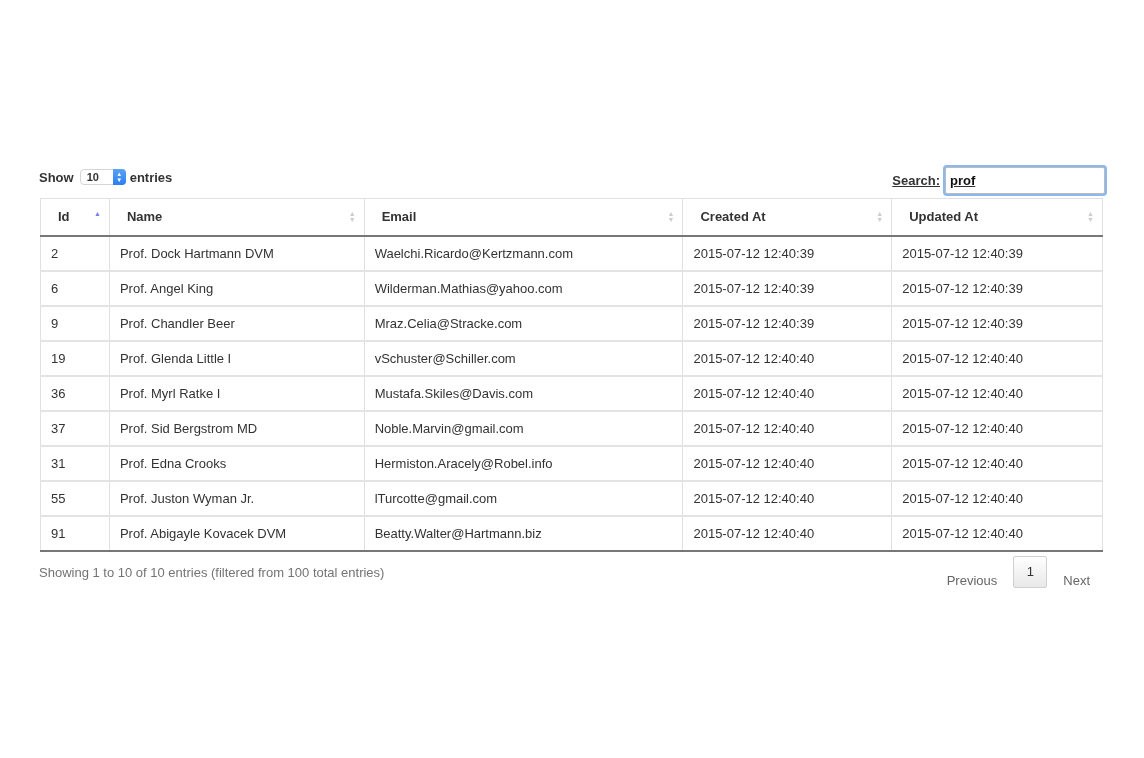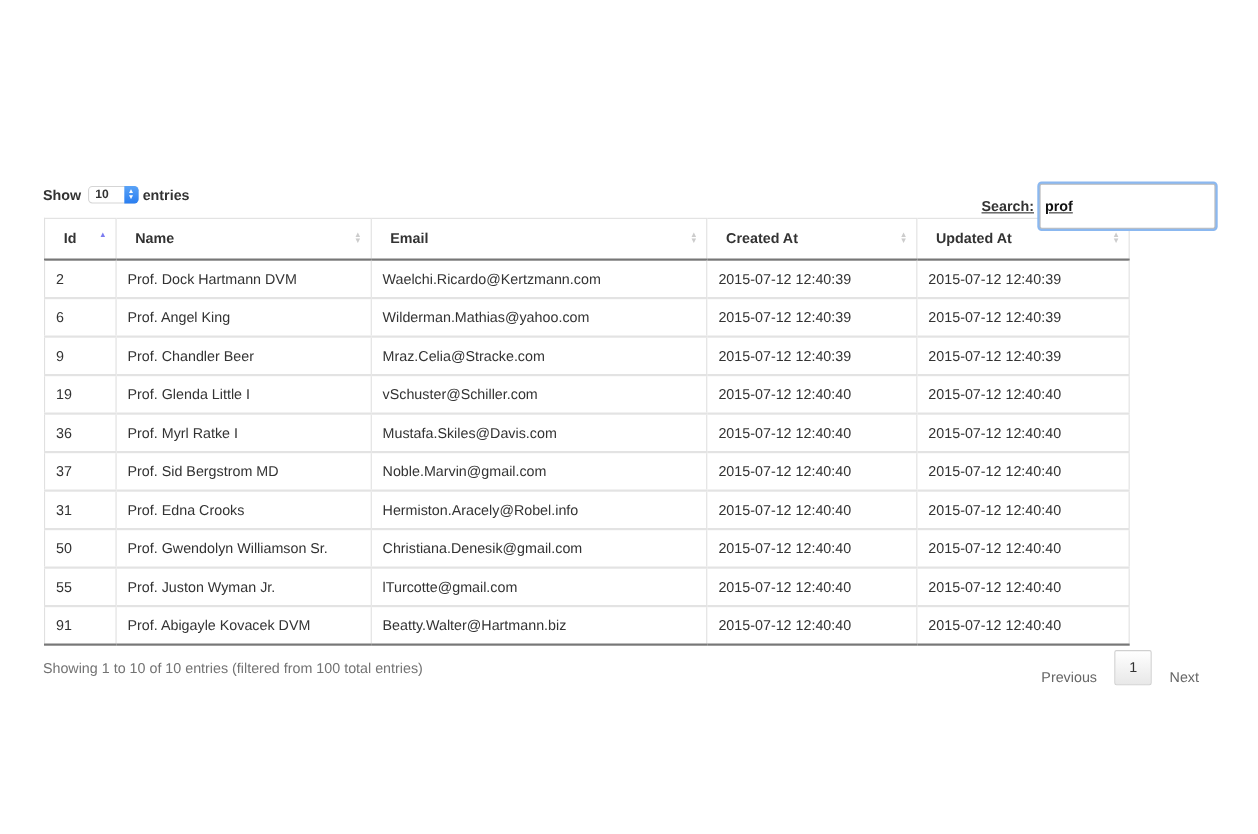--- a/index.html
+++ b/index.html
@@ -44,32 +44,32 @@
       display: flex; flex-direction: column; align-items: center; justify-content: center;
       color: #fff; font-size: 6px; line-height: 6px;
     }
     .search {
       position: absolute; right: -2px; top: 1px;
       display: flex; align-items: center;
       font-size: 13px; font-weight: bold; text-decoration: underline;
     }
     .search input {
       margin-left: 5px;
-      width: 160px; height: 41px;
+      width: 160px; height: 27px;
       border: 1px solid #bbb;
       box-shadow: 0 0 0 2px #8bb8f0;
       border-radius: 2px;
       font-family: "Liberation Sans", sans-serif;
       font-size: 13px; font-weight: bold;
       padding: 0 4px; box-sizing: border-box;
       color: #111;
       outline: none;
     }
     table {
-      width: 987px;
+      width: 1063px;
       border-collapse: collapse;
       font-size: 13px;
       border-left: 1px solid #e0e0e0;
       border-right: 1px solid #e0e0e0;
       padding-left: 15px;
     }
     thead th {
       height: 37px;
       text-align: left;
       font-weight: bold;
@@ -234,27 +234,20 @@
         <td>2015-07-12 12:40:40</td>
       </tr>
       <tr>
         <td>31</td>
         <td>Prof. Edna Crooks</td>
         <td>Hermiston.Aracely@Robel.info</td>
         <td>2015-07-12 12:40:40</td>
         <td>2015-07-12 12:40:40</td>
       </tr>
       <tr>
-        <td>50</td>
-        <td>Prof. Gwendolyn Williamson Sr.</td>
-        <td>Christiana.Denesik@gmail.com</td>
-        <td>2015-07-12 12:40:40</td>
-        <td>2015-07-12 12:40:40</td>
-      </tr>
-      <tr>
         <td>55</td>
         <td>Prof. Juston Wyman Jr.</td>
         <td>lTurcotte@gmail.com</td>
         <td>2015-07-12 12:40:40</td>
         <td>2015-07-12 12:40:40</td>
       </tr>
       <tr>
         <td>91</td>
         <td>Prof. Abigayle Kovacek DVM</td>
         <td>Beatty.Walter@Hartmann.biz</td>

